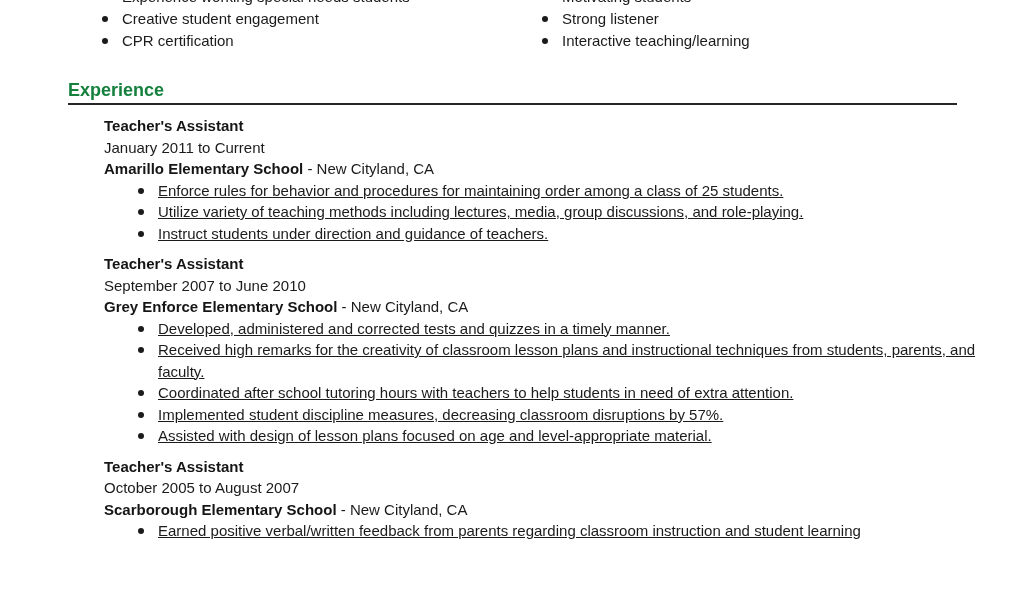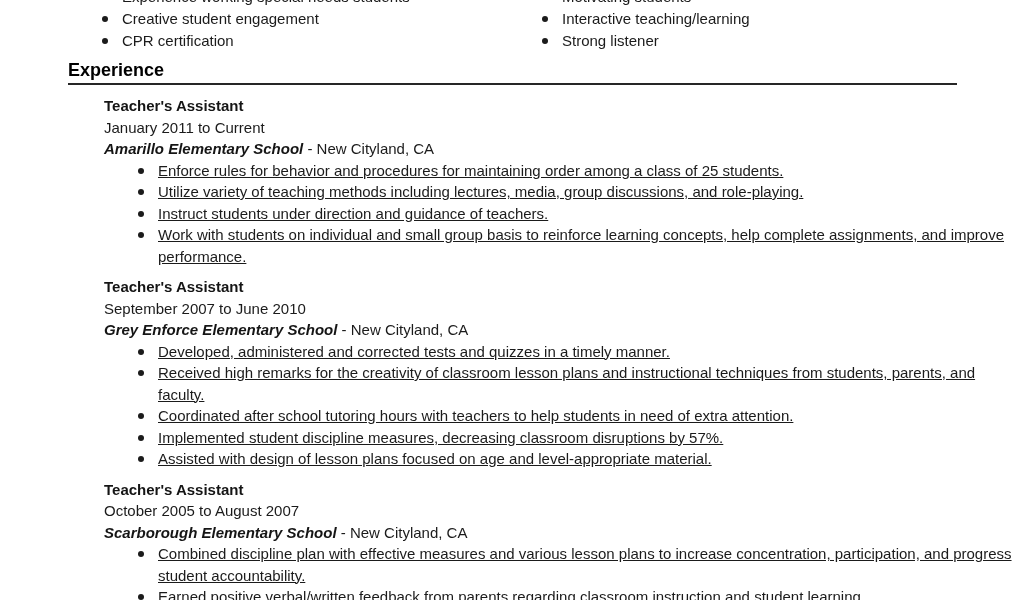--- a/index.html
+++ b/index.html
@@ -19,34 +19,34 @@
   .highlights ul.col-left  { margin-left: 68px; width: 440px; }
   .highlights ul.col-right { width: 450px; }
   li.b { position: relative; padding-left: 54px; }
   .dot {
     position: absolute; left: 34px; top: 8px;
     width: 6px; height: 6px; border-radius: 50%;
     background: #1b1b1b; display: inline-block;
   }
   
   .exp-heading {
-    margin: 8px 0 0 68px;
+    margin: 28px 0 0 68px;
     font-size: 18px; font-weight: bold;
-    line-height: 20px; color: #000000;
+    line-height: 20px; color: #15803d;
   }
   .rule {
     margin: 3px 0 0 68px;
     width: 889px; height: 2px;
     background: #262626;
   }
   .job { margin-top: 9px; margin-left: 36px; }
   .job.first { margin-top: 10px; }
   .job .line { margin: 0 0 0 68px; line-height: 21.5px; }
   .job-title { font-weight: bold; color: #151515; }
-  .employer-name { font-weight: bold; color: #151515; font-style: italic; }
+  .employer-name { font-weight: bold; color: #151515; }
   .job ul { list-style: none; margin: 0 0 0 68px; padding: 0; width: 914px; line-height: 21.5px; text-decoration: underline; }
 </style>
 </head>
 <body>
 
 <div class="page">
 
   <div class="highlights">
     <ul class="col-left">
       <li class="b">
@@ -62,25 +62,25 @@
         <span>CPR certification</span>
       </li>
     </ul>
     <ul class="col-right">
       <li class="b">
         
         <span>Motivating students</span>
       </li>
       <li class="b">
         <span class="dot"></span>
-        <span>Interactive teaching/learning</span>
+        <span>Strong listener</span>
       </li>
       <li class="b">
         <span class="dot"></span>
-        <span>Strong listener</span>
+        <span>Interactive teaching/learning</span>
       </li>
     </ul>
   </div>
 
   <div class="exp-heading">Experience</div>
   <div class="rule"></div>
 
   <div class="job first">
     <p class="line job-title">Teacher's Assistant</p>
     <p class="line">January 2011 to Current</p>
@@ -90,24 +90,20 @@
         <span class="dot"></span>
         <span>Enforce rules for behavior and procedures for maintaining order among a class of 25 students.</span>
       </li>
       <li class="b">
         <span class="dot"></span>
         <span>Utilize variety of teaching methods including lectures, media, group discussions, and role-playing.</span>
       </li>
       <li class="b">
         <span class="dot"></span>
         <span>Instruct students under direction and guidance of teachers.</span>
-      </li>
-      <li class="b">
-        <span class="dot"></span>
-        <span>Work with students on individual and small group basis to reinforce learning concepts, help complete assignments, and improve performance.</span>
       </li>
     </ul>
   </div>
 
   <div class="job">
     <p class="line job-title">Teacher's Assistant</p>
     <p class="line">September 2007 to June 2010</p>
     <p class="line"><span class="employer-name">Grey Enforce Elementary School</span><span> - New Cityland, CA</span></p>
     <ul>
       <li class="b">
@@ -133,22 +129,18 @@
     </ul>
   </div>
 
   <div class="job">
     <p class="line job-title">Teacher's Assistant</p>
     <p class="line">October 2005 to August 2007</p>
     <p class="line"><span class="employer-name">Scarborough Elementary School</span><span> - New Cityland, CA</span></p>
     <ul>
       <li class="b">
         <span class="dot"></span>
-        <span>Combined discipline plan with effective measures and various lesson plans to increase concentration, participation, and progress student accountability.</span>
-      </li>
-      <li class="b">
-        <span class="dot"></span>
         <span>Earned positive verbal/written feedback from parents regarding classroom instruction and student learning</span>
       </li>
     </ul>
   </div>
 
 </div>
 
 </body></html>

